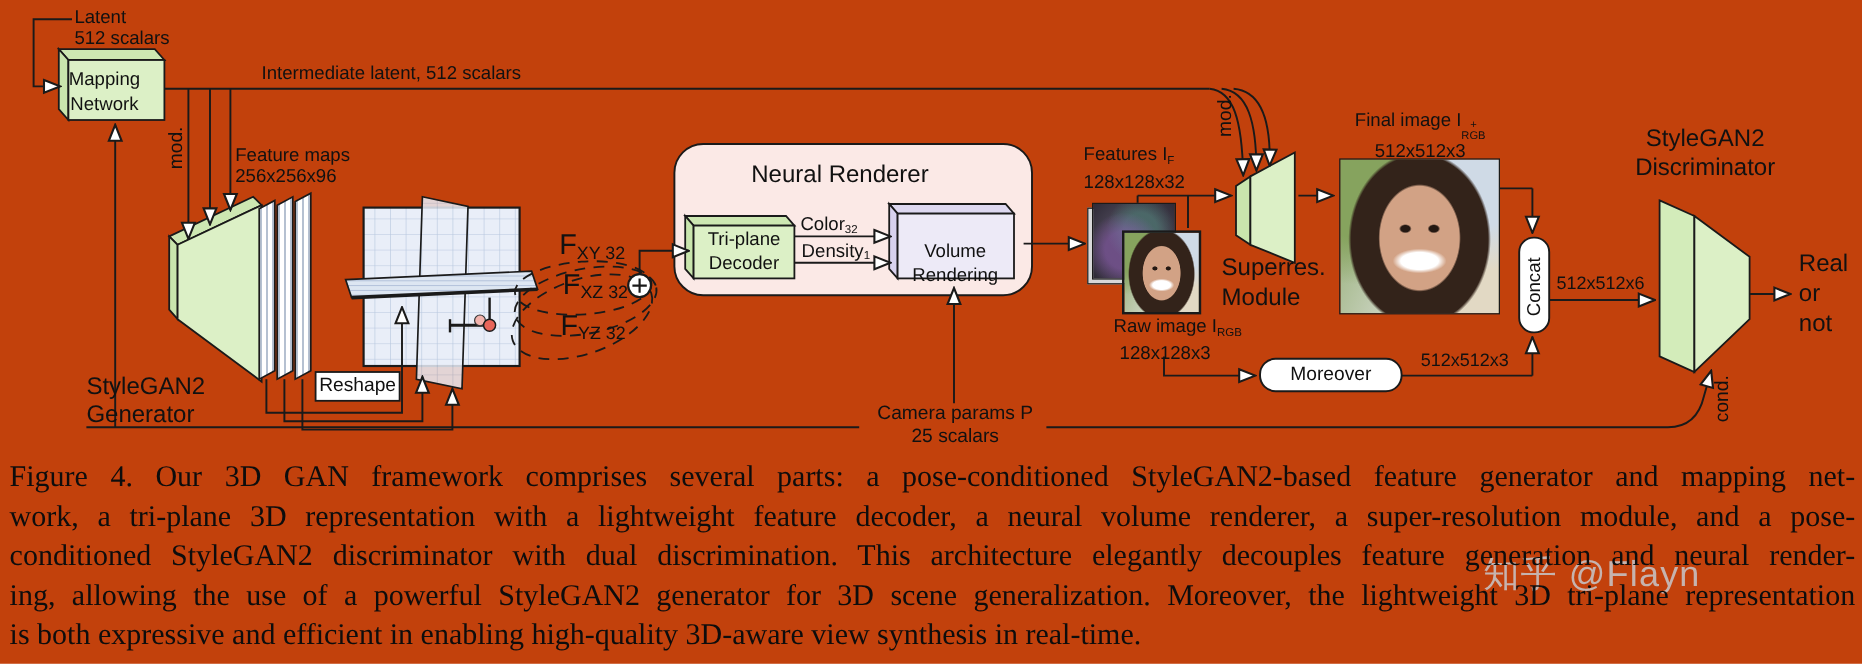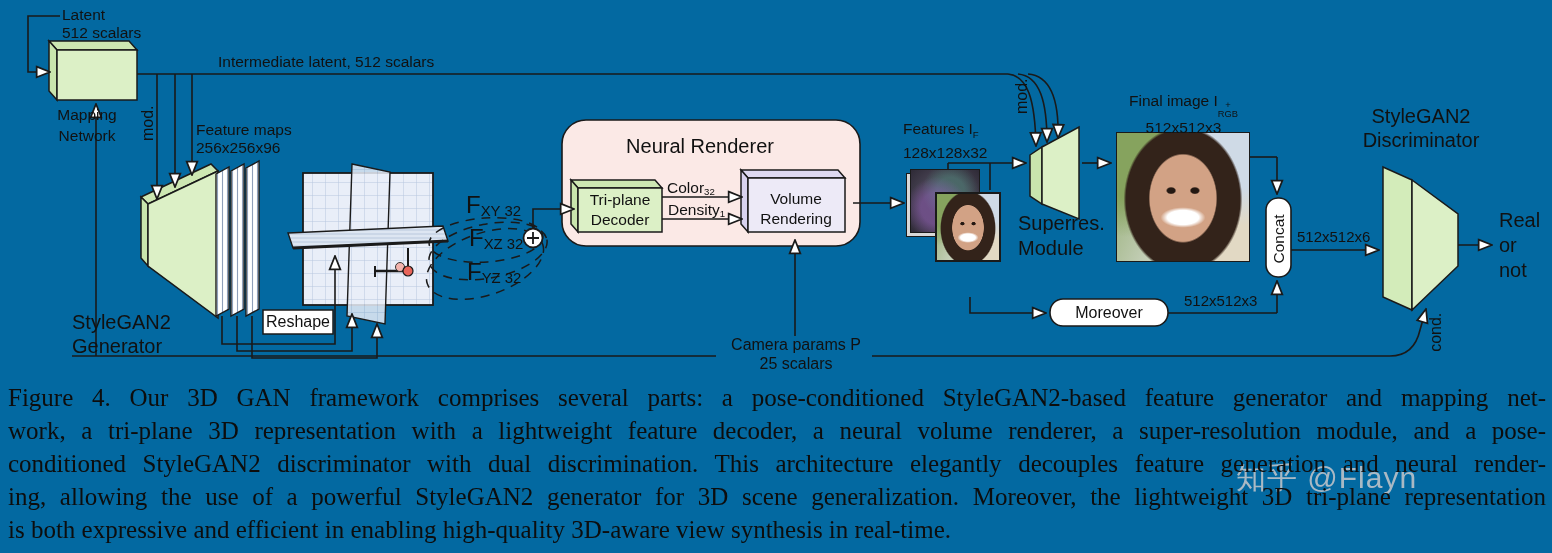--- a/index.html
+++ b/index.html
@@ -1,17 +1,17 @@
 <!DOCTYPE html>
 <html><head>
 <meta charset="utf-8">
 <style>
   * { margin:0; padding:0; box-sizing:border-box; }
   body { background:#fff; font-family:"Liberation Sans","DejaVu Sans",sans-serif; }
-  #fig { position:relative; width:1552px; height:553px; background:#0369a1; overflow:hidden; }
+  #fig { position:relative; width:1552px; height:553px; background:#c2410c; overflow:hidden; }
   #wires { position:absolute; left:0; top:0; z-index:1; }
   .lbl { position:absolute; z-index:3; color:#111; white-space:nowrap; line-height:1.16; }
   .c { text-align:center; }
   .rot { transform:rotate(-90deg); transform-origin:center center; text-align:center; }
   .sub { font-size:62%; vertical-align:-20%; }
   .supsub { display:inline-flex; flex-direction:column; vertical-align:-28%; font-size:60%; line-height:0.95; }
   .supsub .sp { display:block; }
   .f18 { font-size:24px;margin-left:10px; }
   .s15 { font-size:15.5px; }
   .s16 { font-size:16px; }
@@ -191,21 +191,21 @@
 <div class="img" style="left:906px; top:173px; width:70px; height:64px; background:#d8d8d8; z-index:2;"></div>
 <div class="img featmap" style="left:910px; top:169px; width:70px; height:64px;"></div>
 <div class="img face" style="left:935px; top:192px; width:66px; height:70px; border-width:2px;"></div>
 <div class="img face" style="left:1116px; top:132px; width:134px; height:130px;"></div>
 
 <div class="lbl s15" style="left:62px; top:6px;">
   <div>Latent</div>
       <div>512 scalars</div>
 </div>
 
-<div class="lbl s15 c" style="left:57px; top:56px; width:60px; line-height:21px;margin-top:48px;">
+<div class="lbl s15 c" style="left:57px; top:56px; width:60px; line-height:21px;">
   <div>Mapping</div>
       <div>Network</div>
 </div>
 
 <div class="lbl s15" style="left:218px; top:53px;">Intermediate latent, 512 scalars</div>
 
 <div class="lbl s16 rot" style="left:124px; top:114px; width:48px;">mod.</div>
 
 <div class="lbl s15" style="left:196px; top:121px;">
   <div>Feature maps</div>
@@ -237,35 +237,39 @@
       <div>Decoder</div>
 </div>
 
 <div class="lbl s15" style="left:667px; top:179px;">
   <span>Color</span><span class="sub">32</span>
 </div>
 <div class="lbl s15" style="left:668px; top:201px;">
   <span>Density</span><span class="sub">1</span>
 </div>
 
-<div class="lbl s15 c" style="left:748px; top:189px; width:96px; line-height:20px;">
+<div class="lbl s15 c" style="left:748px; top:200px; width:96px; line-height:20px;">
   <div>Volume</div>
       <div>Rendering</div>
 </div>
 
 <div class="lbl s16 c" style="left:711px; top:335px; width:170px; line-height:19px;">
   <div>Camera params P</div>
       <div>25 scalars</div>
 </div>
 
 <div class="lbl s15" style="left:903px; top:120px; line-height:18px;">
   <div><span>Features I</span><span class="sub">F</span></div>
   <div>128x128x32</div>
 </div>
 
+<div class="lbl s15" style="left:928px; top:264px; line-height:17px;">
+  <div><span>Raw image I</span><span class="sub">RGB</span></div>
+  <div style="padding-left:5px;">128x128x3</div>
+</div>
 
 <div class="lbl s20" style="left:1018px; top:211px;">
   <div>Superres.</div>
       <div>Module</div>
 </div>
 
 <div class="lbl s16 rot" style="left:998px; top:87px; width:48px;">mod.</div>
 
 <div class="lbl s15 c" style="left:1106px; top:92px; width:155px; line-height:18px;">
   <div><span>Final image I</span><span class="supsub">

